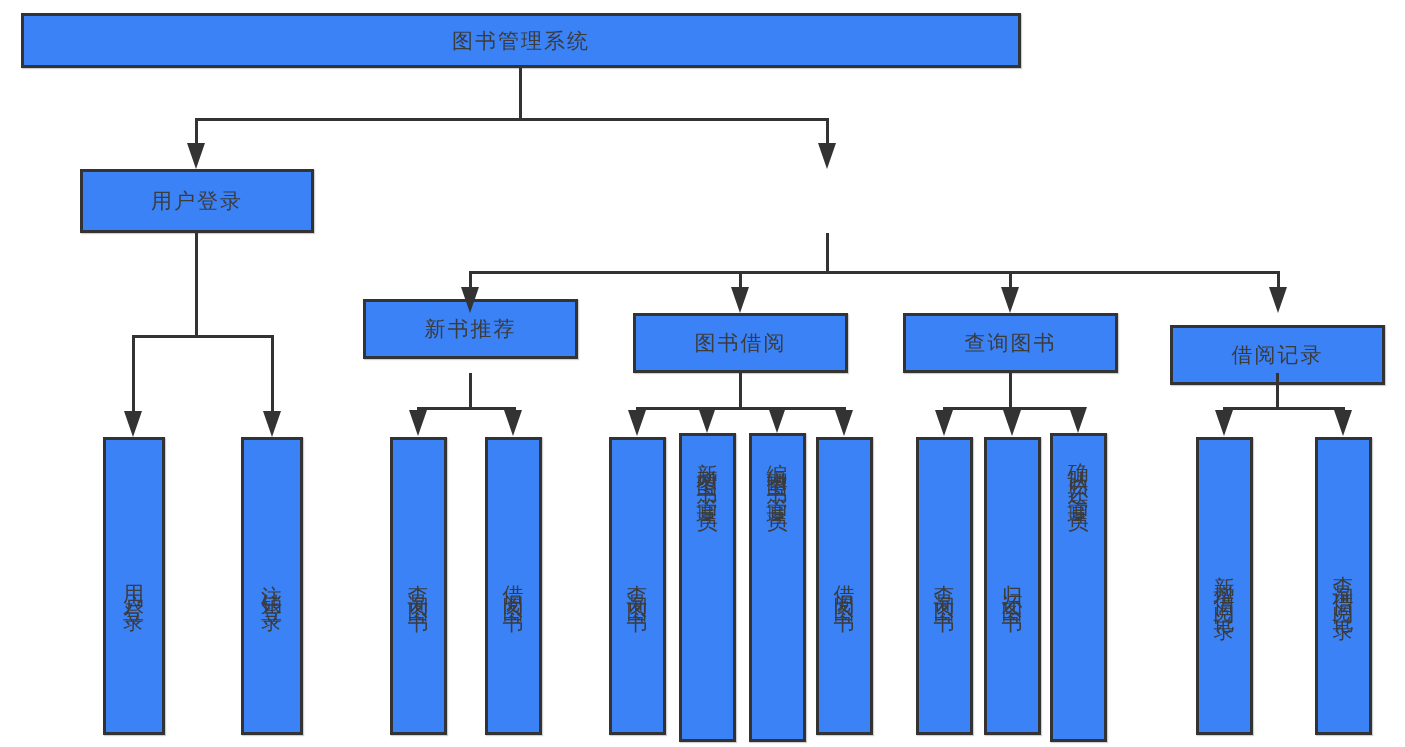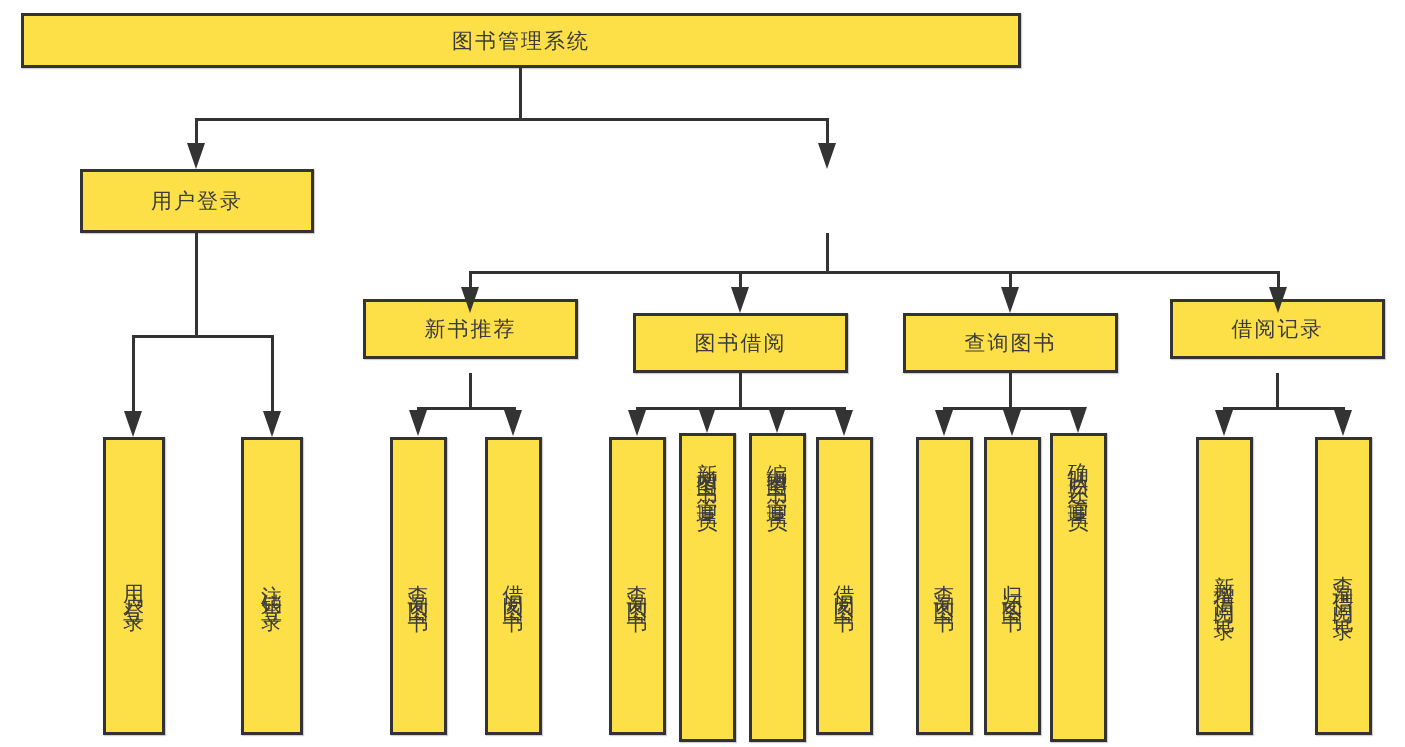--- a/index.html
+++ b/index.html
@@ -1,21 +1,21 @@
 <!DOCTYPE html>
 <html><head>
 <meta charset="utf-8">
 <style>
   html,body{margin:0;padding:0;background:#ffffff;}
   .canvas{
     position:relative;width:1405px;height:747px;background:#ffffff;
     overflow:hidden;font-family:"Liberation Sans",sans-serif;
   }
   .node{
-    position:absolute;background:#fde047;border:3px solid #333333;
+    position:absolute;background:#3b82f6;border:3px solid #333333;
     box-sizing:border-box;display:flex;align-items:center;justify-content:center;
     color:#3b3b3b;font-size:21px;letter-spacing:2px;
     box-shadow:1px 1px 1px rgba(120,120,120,0.35);
   }
   .v-node{
     writing-mode:vertical-rl;text-orientation:mixed;
     letter-spacing:9px;line-height:1;
   }
   .v-node.top{
     justify-content:flex-start;padding-top:10px;letter-spacing:7px;
@@ -43,21 +43,21 @@
 
   <div class="node" style="left:80px;top:169px;width:234px;height:64px;">用户登录</div>
 
 
   <div class="node" style="left:363px;top:299px;width:215px;height:60px;">新书推荐</div>
 
   <div class="node" style="left:633px;top:313px;width:215px;height:60px;">图书借阅</div>
 
   <div class="node" style="left:903px;top:313px;width:215px;height:60px;">查询图书</div>
 
-  <div class="node" style="left:1170px;top:299px;width:215px;height:60px;">借阅记录</div>
+  <div class="node" style="left:1170px;top:325px;width:215px;height:60px;">借阅记录</div>
 
   <div class="node v-node" style="left:103px;top:437px;width:62px;height:298px;">用户登录</div>
   <div class="node v-node" style="left:241px;top:437px;width:62px;height:298px;">注销登录</div>
 
   <div class="node v-node" style="left:390px;top:437px;width:57px;height:298px;">查询图书</div>
   <div class="node v-node" style="left:485px;top:437px;width:57px;height:298px;">借阅图书</div>
 
   <div class="node v-node" style="left:609px;top:437px;width:57px;height:298px;">查询图书</div>
   <div class="node v-node top" style="left:679px;top:433px;width:57px;height:309px;">新增图书（管理员）</div>
   <div class="node v-node top" style="left:749px;top:433px;width:57px;height:309px;">编辑图书（管理员）</div>

